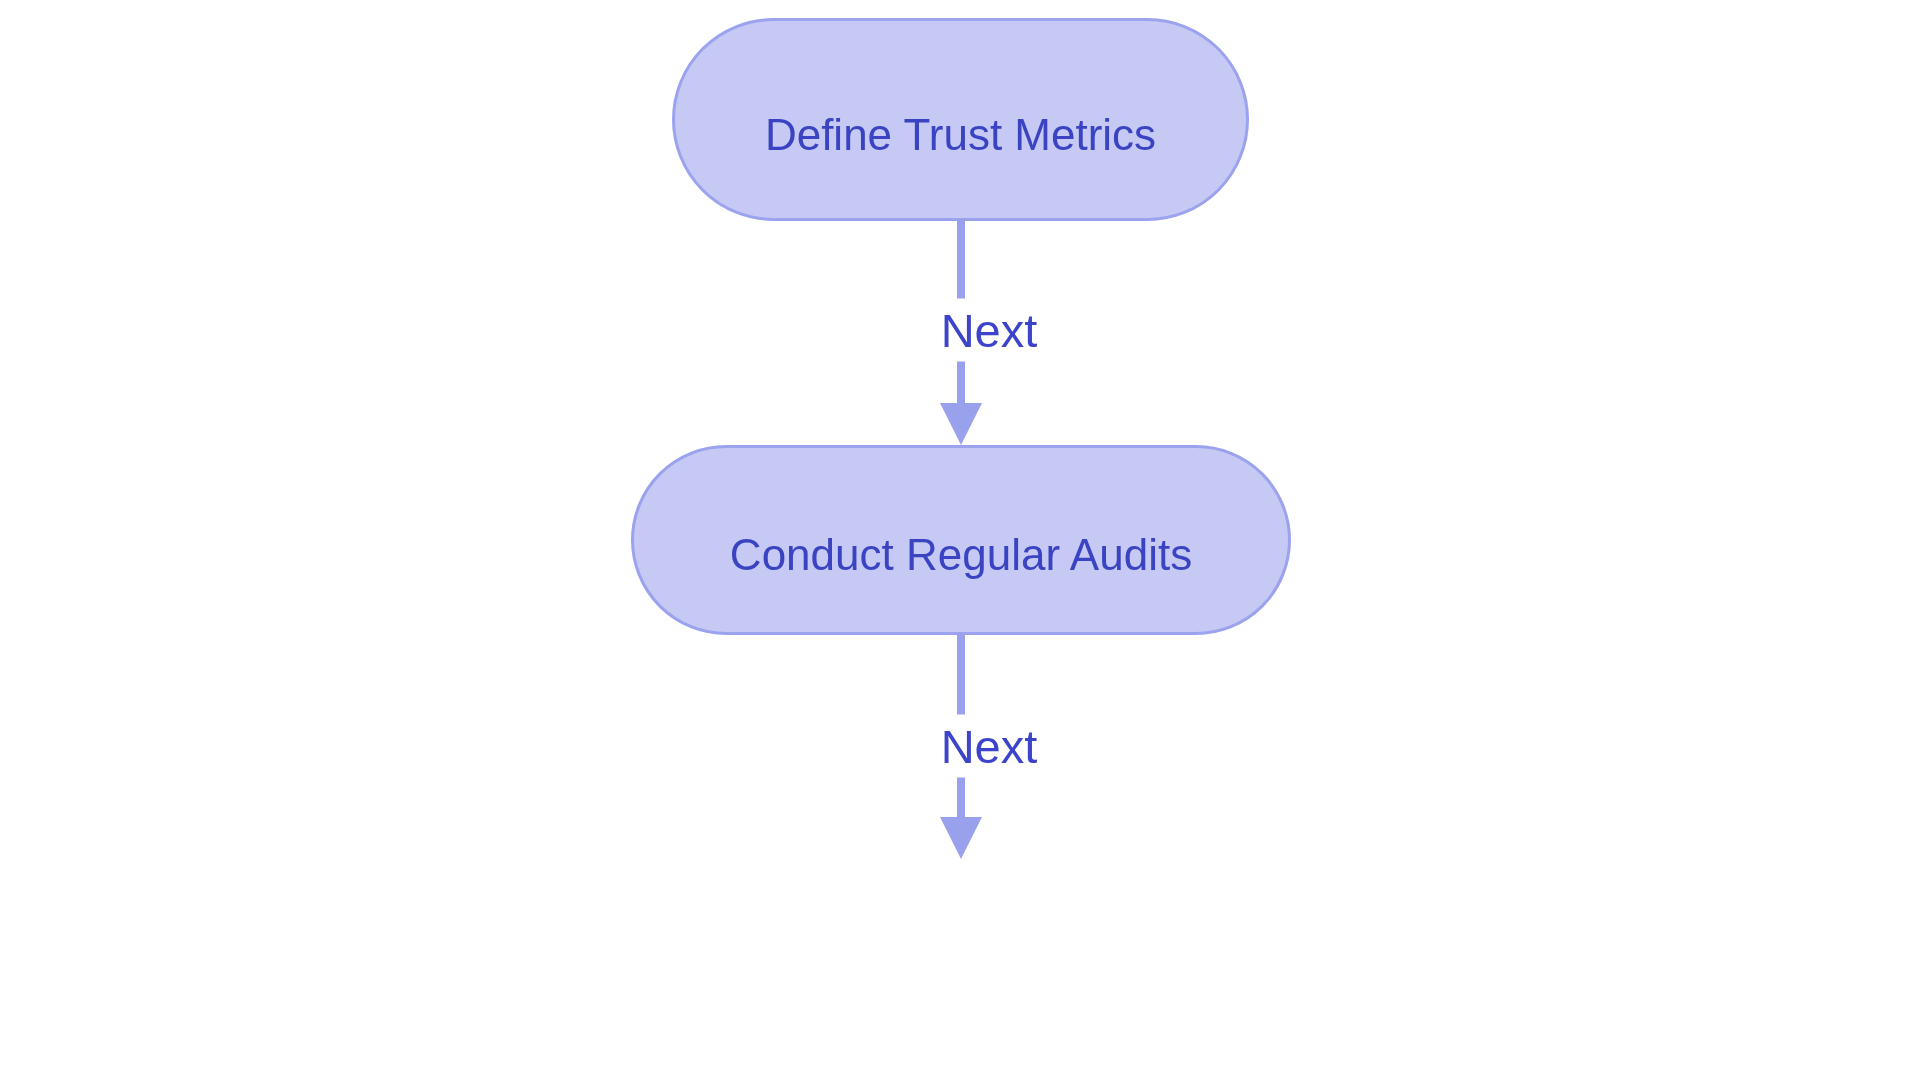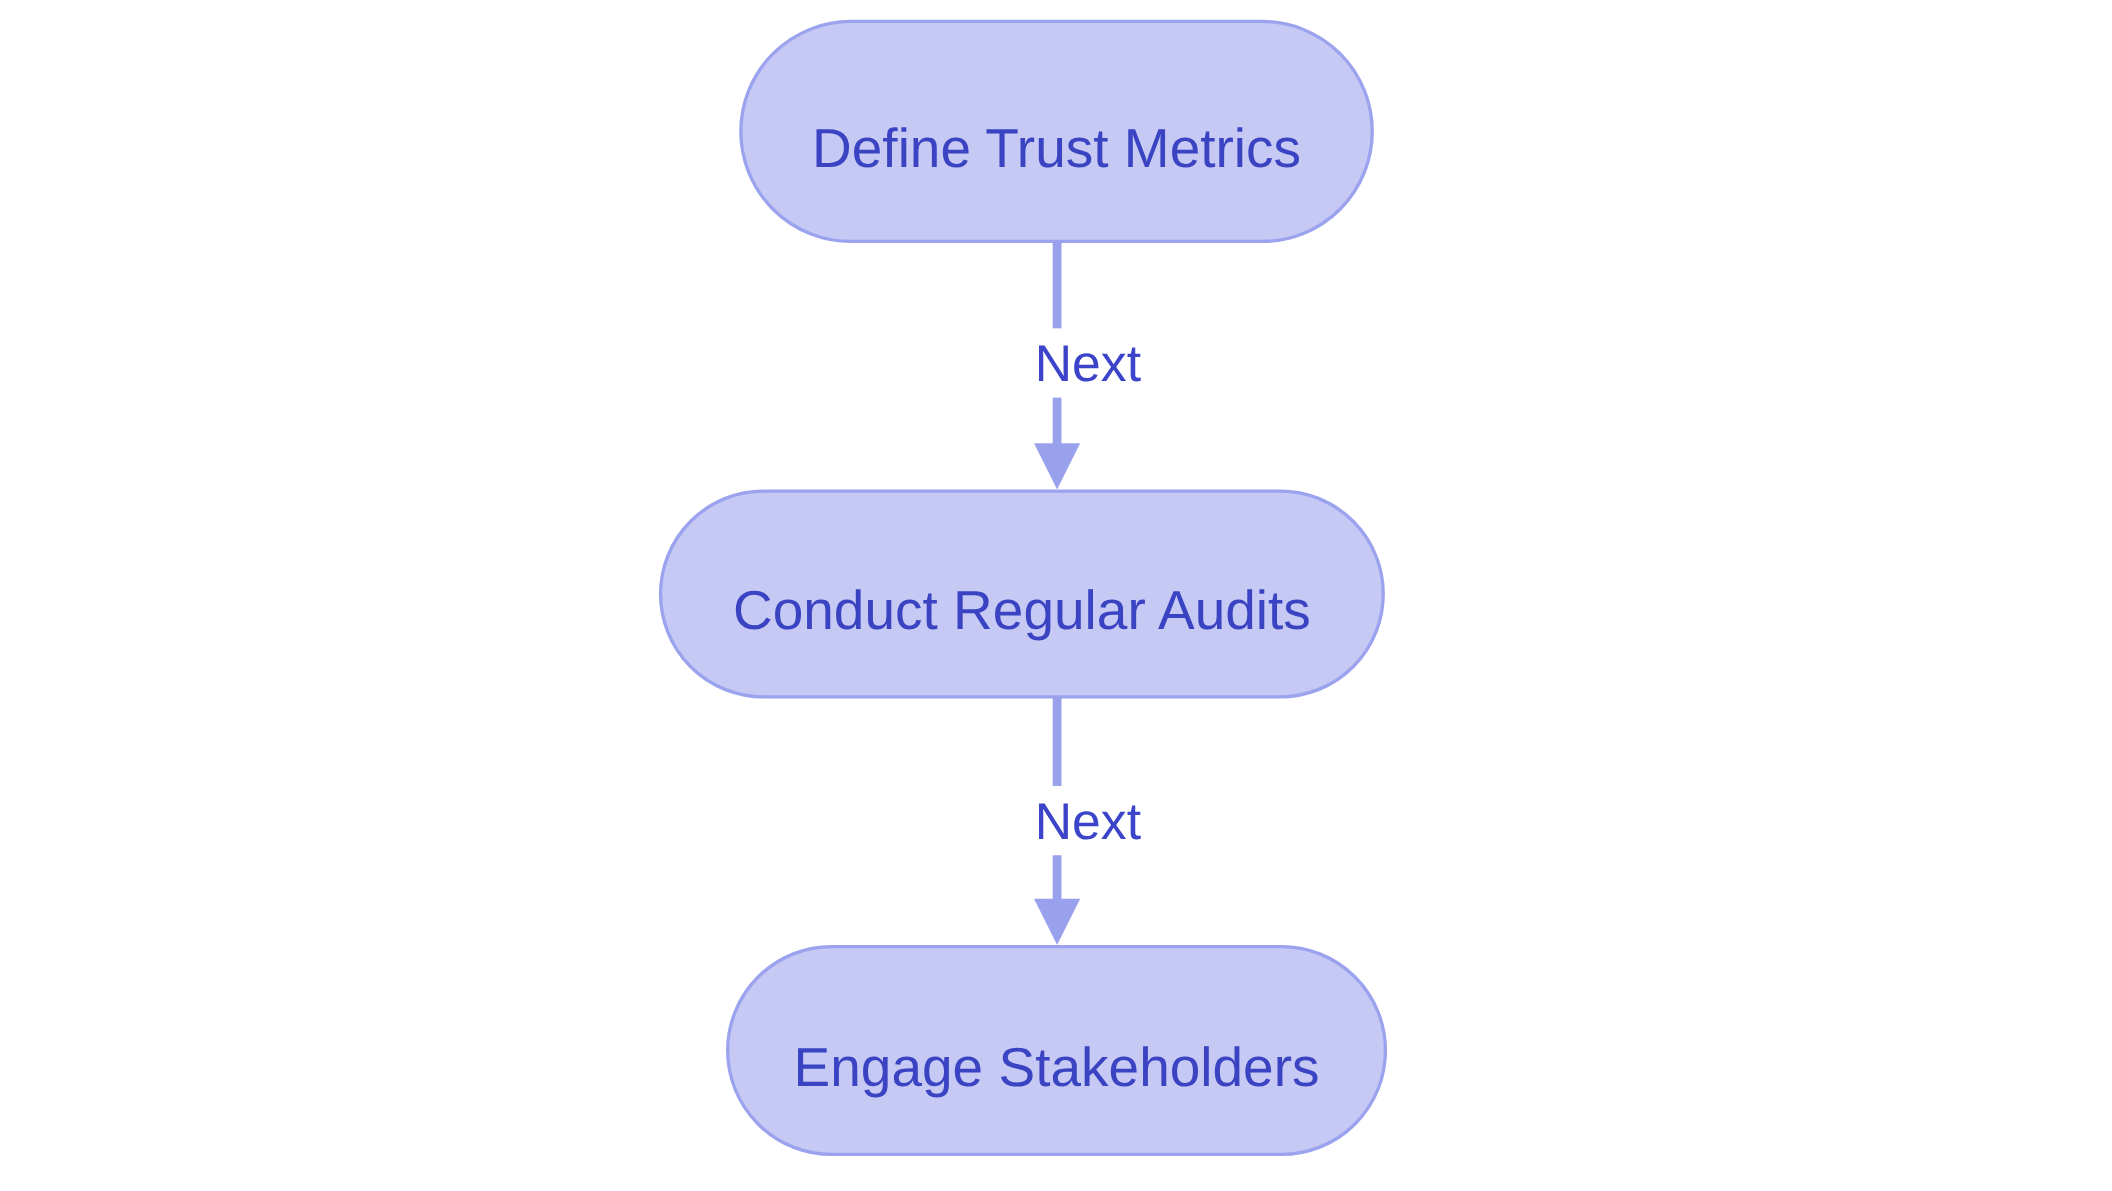--- a/index.html
+++ b/index.html
@@ -25,28 +25,28 @@
   .flow-node {
     position: absolute;
     background: var(--node-fill);
     border: 3px solid var(--node-border);
     display: flex;
     align-items: center;
     justify-content: center;
   }
   .flow-node .node-label {
     color: var(--node-text);
-    font-size: 50px;
+    font-size: 44px;
     font-weight: 400;
     letter-spacing: 0px;
     white-space: nowrap;
     margin-top: 30px;
   }
   #node-1 { left: 672px; top: 18px;  width: 577px; height: 203px; border-radius: 102px; }
-  #node-2 { left: 599px; top: 445px; width: 660px; height: 190px; border-radius: 95px; justify-content: center; }
+  #node-2 { left: 631px; top: 445px; width: 660px; height: 190px; border-radius: 95px; justify-content: center; }
   #node-3 { left: 660px; top: 859px; width: 601px; height: 192px; border-radius: 96px; }
 
   .edge-line {
     position: absolute;
     left: 957px;
     width: 8px;
     background: var(--connector);
   }
   #edge-line-1 { top: 220px; height: 184px; }
   #edge-line-2 { top: 634px; height: 184px; }
@@ -90,17 +90,14 @@
   <div class="edge-label" id="edge-label-1">Next</div>
 
   <div class="flow-node" id="node-2">
     <span class="node-label">Conduct Regular Audits</span>
   </div>
 
   <div class="edge-line" id="edge-line-2"></div>
   <div class="arrowhead" id="arrowhead-2"></div>
   <div class="edge-label" id="edge-label-2">Next</div>
 
-  <div class="flow-node" id="node-3">
-    <span class="node-label">Engage Stakeholders</span>
-  </div>
 
 </div>
 
 </body></html>

